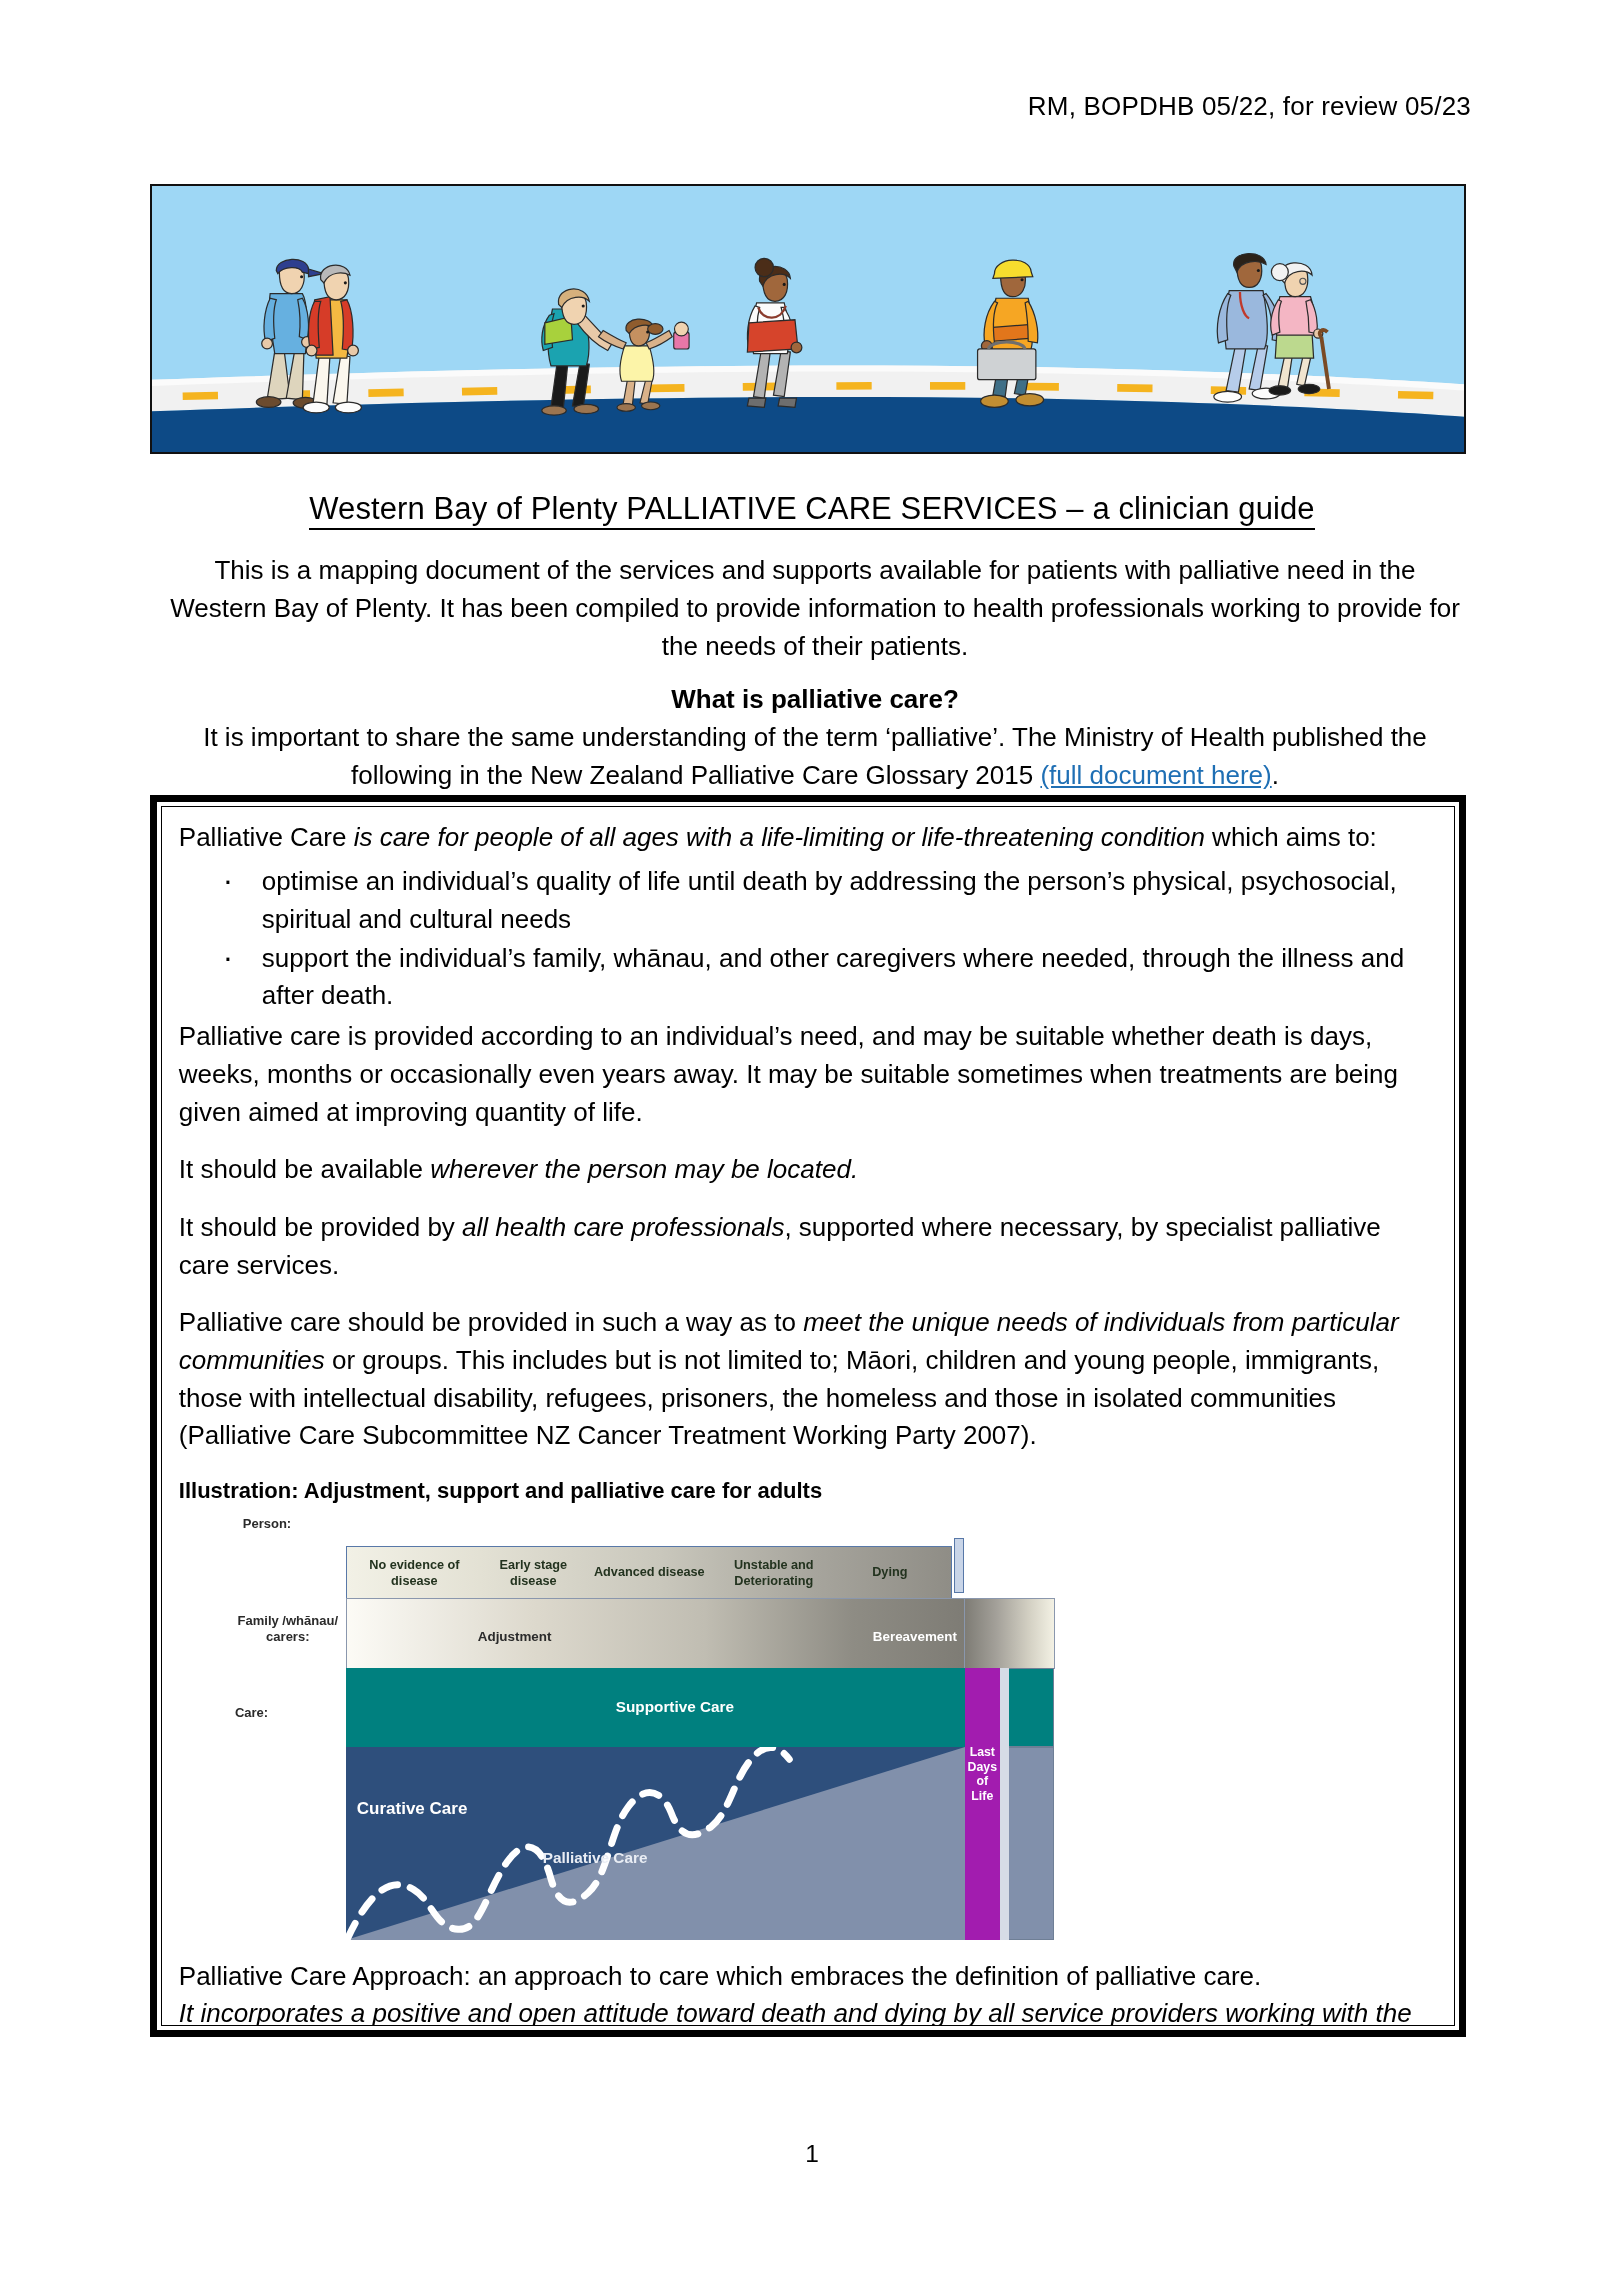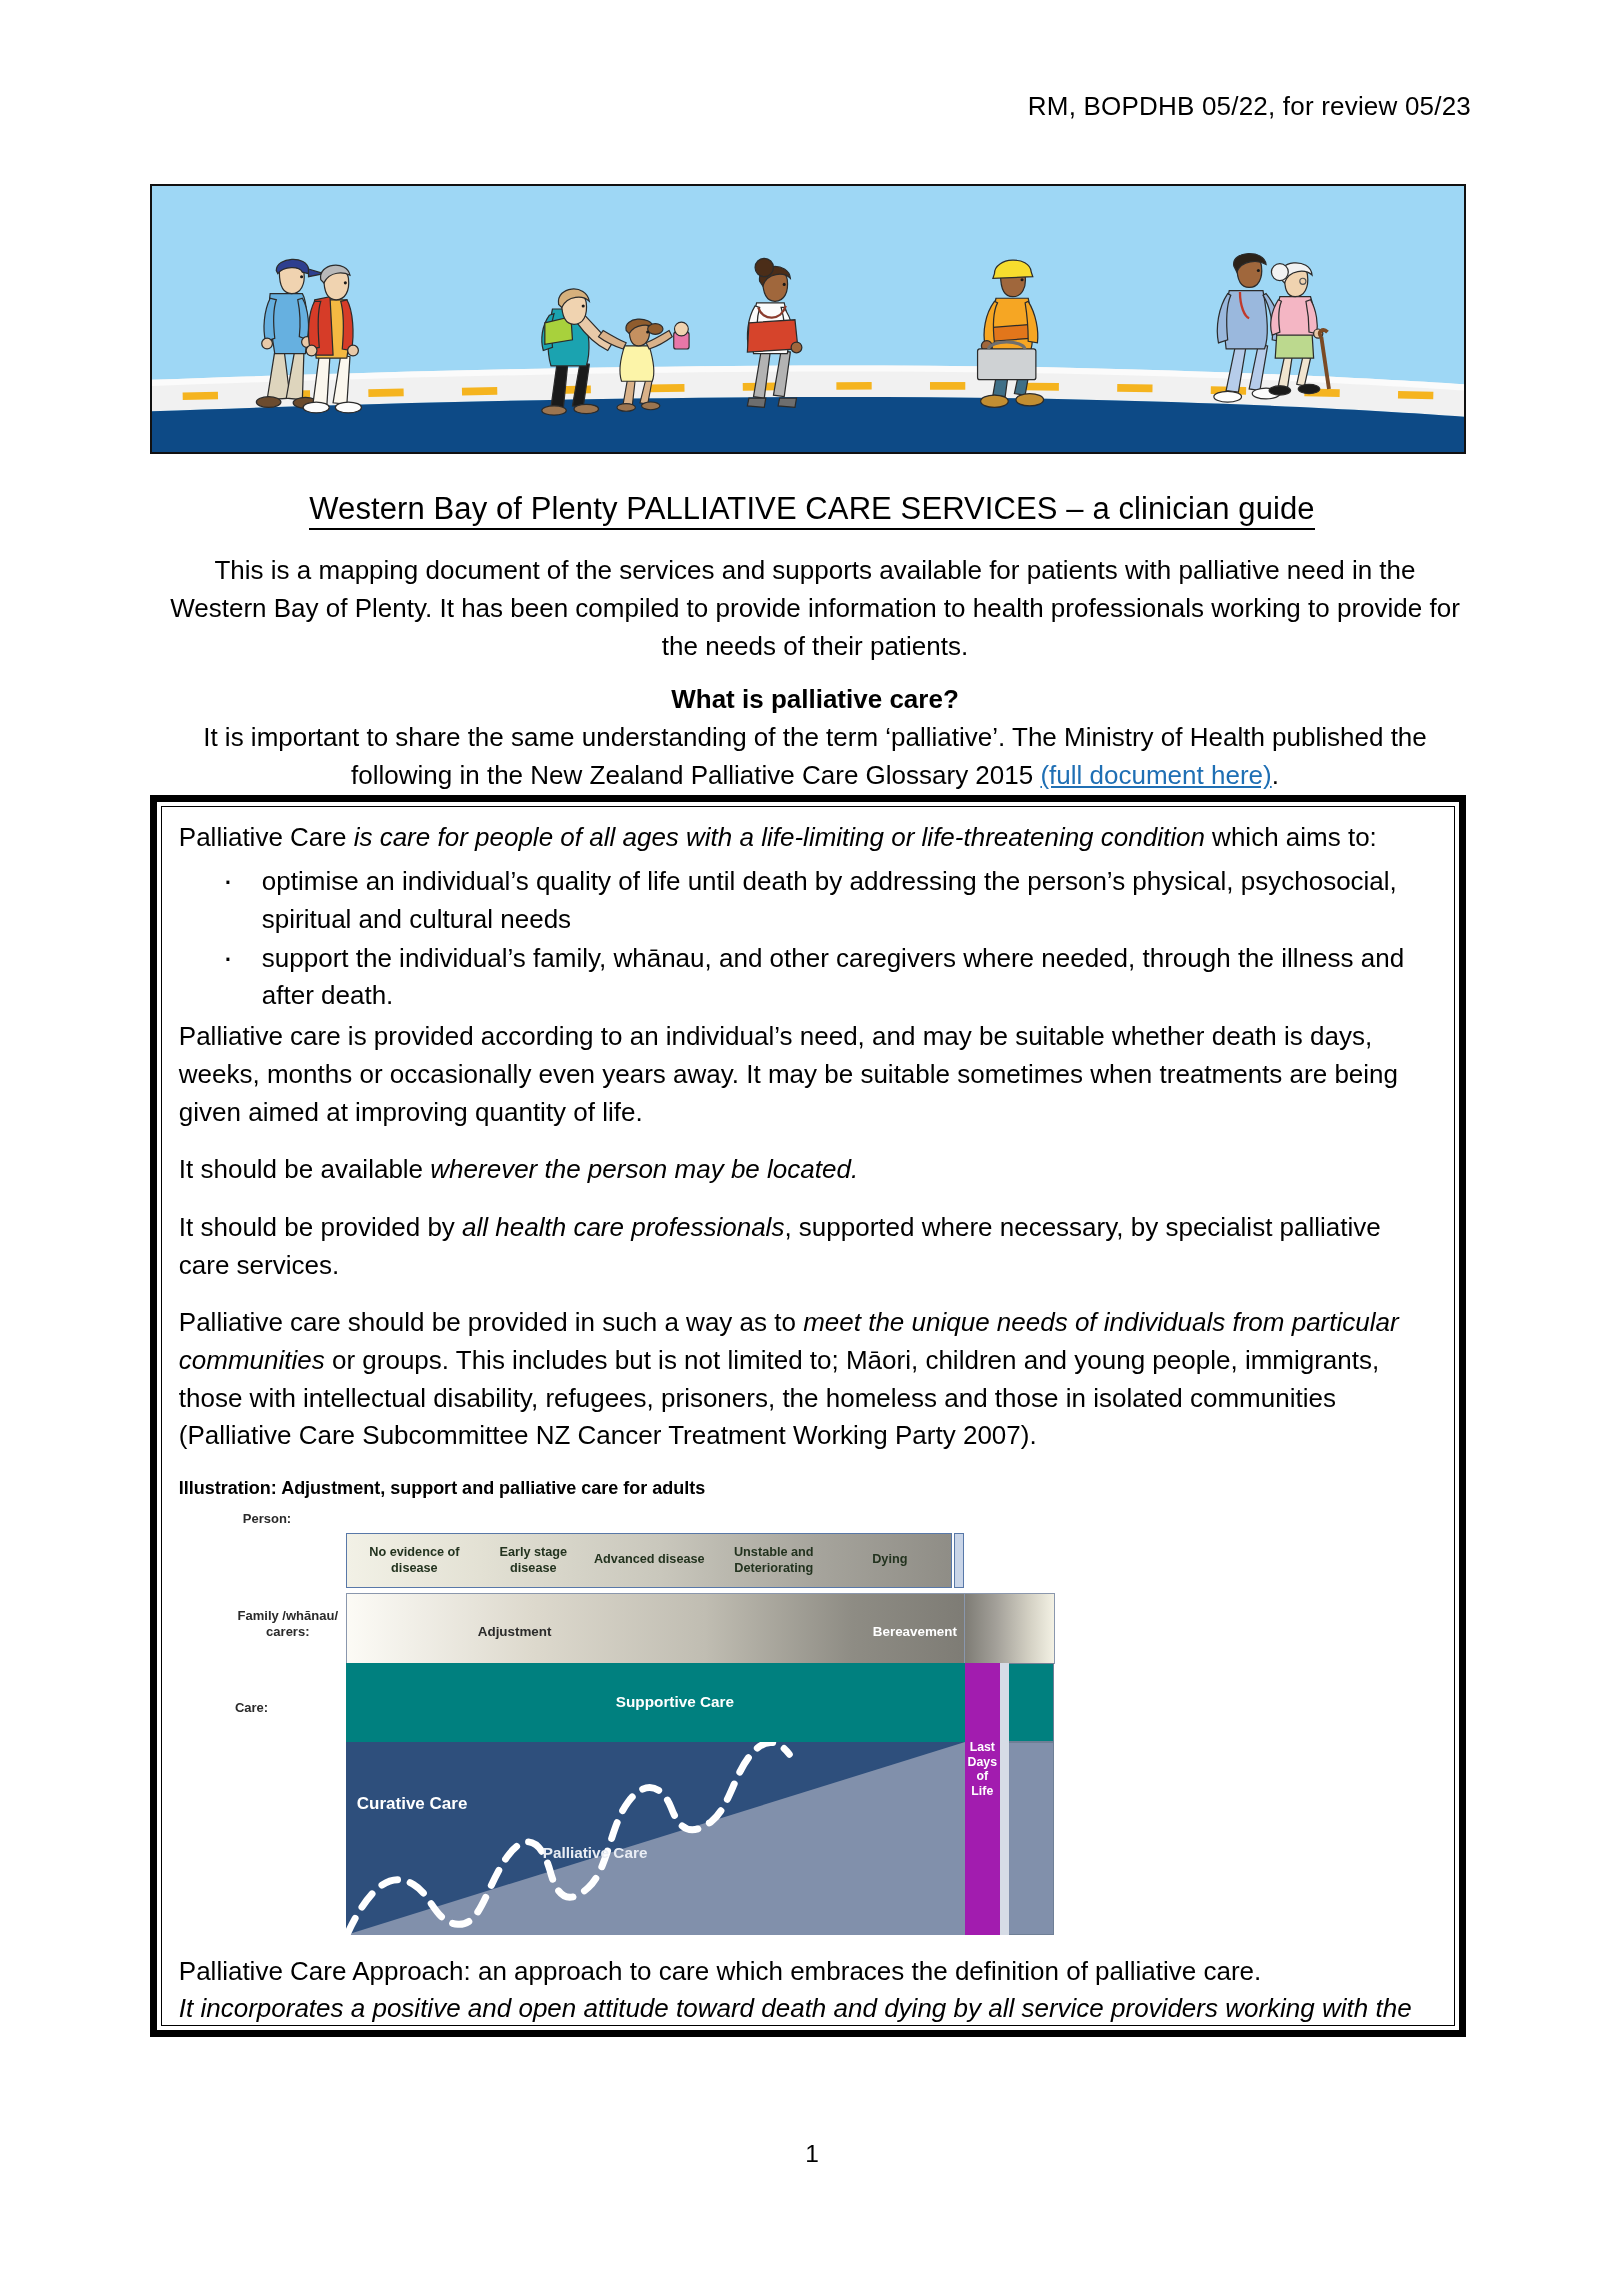--- a/index.html
+++ b/index.html
@@ -115,21 +115,21 @@
   .bullets li::before {
     content: "\00B7";
     position: absolute;
     left: 44px;
     top: -3.8px;
     font-size: 31px;
     line-height: 1.45;
   }
   .illus-head {
     font-weight: bold;
-    font-size: 18px;
+    font-size: 22px;
     margin-top: 23px;
   }
   em { font-style: italic; }
 
   
   .diagram {
     position: relative;
     margin: 10.7px 0 0 50px;
     width: 989px;
     height: 429px;
@@ -143,21 +143,21 @@
     text-align: center;
     line-height: 1.25;
   }
   .dg-person-label { left: 14px;  top: 1.5px; }
   .dg-family-label { left: 1.5px;   top: 98px; width: 115px; }
   .dg-care-label   { left: 6.1px;   top: 190px; }
 
   
   .dg-person {
     position: absolute;
-    left: 117px; top: 23px;
+    left: 117px; top: 31px;
     width: 606px; height: 55px;
     border: 1.2px solid #5878a8;
     box-sizing: border-box;
     background: linear-gradient(to right, #f2f1e6 0%, #e3e1d4 22%, #c9c7bc 52%, #a6a49c 78%, #8f8d86 100%);
   }
   .dg-person-cap {
     position: absolute;
     left: 725px; top: 23px;
     width: 10.7px; height: 55px;
     background: #c9d5e8;

